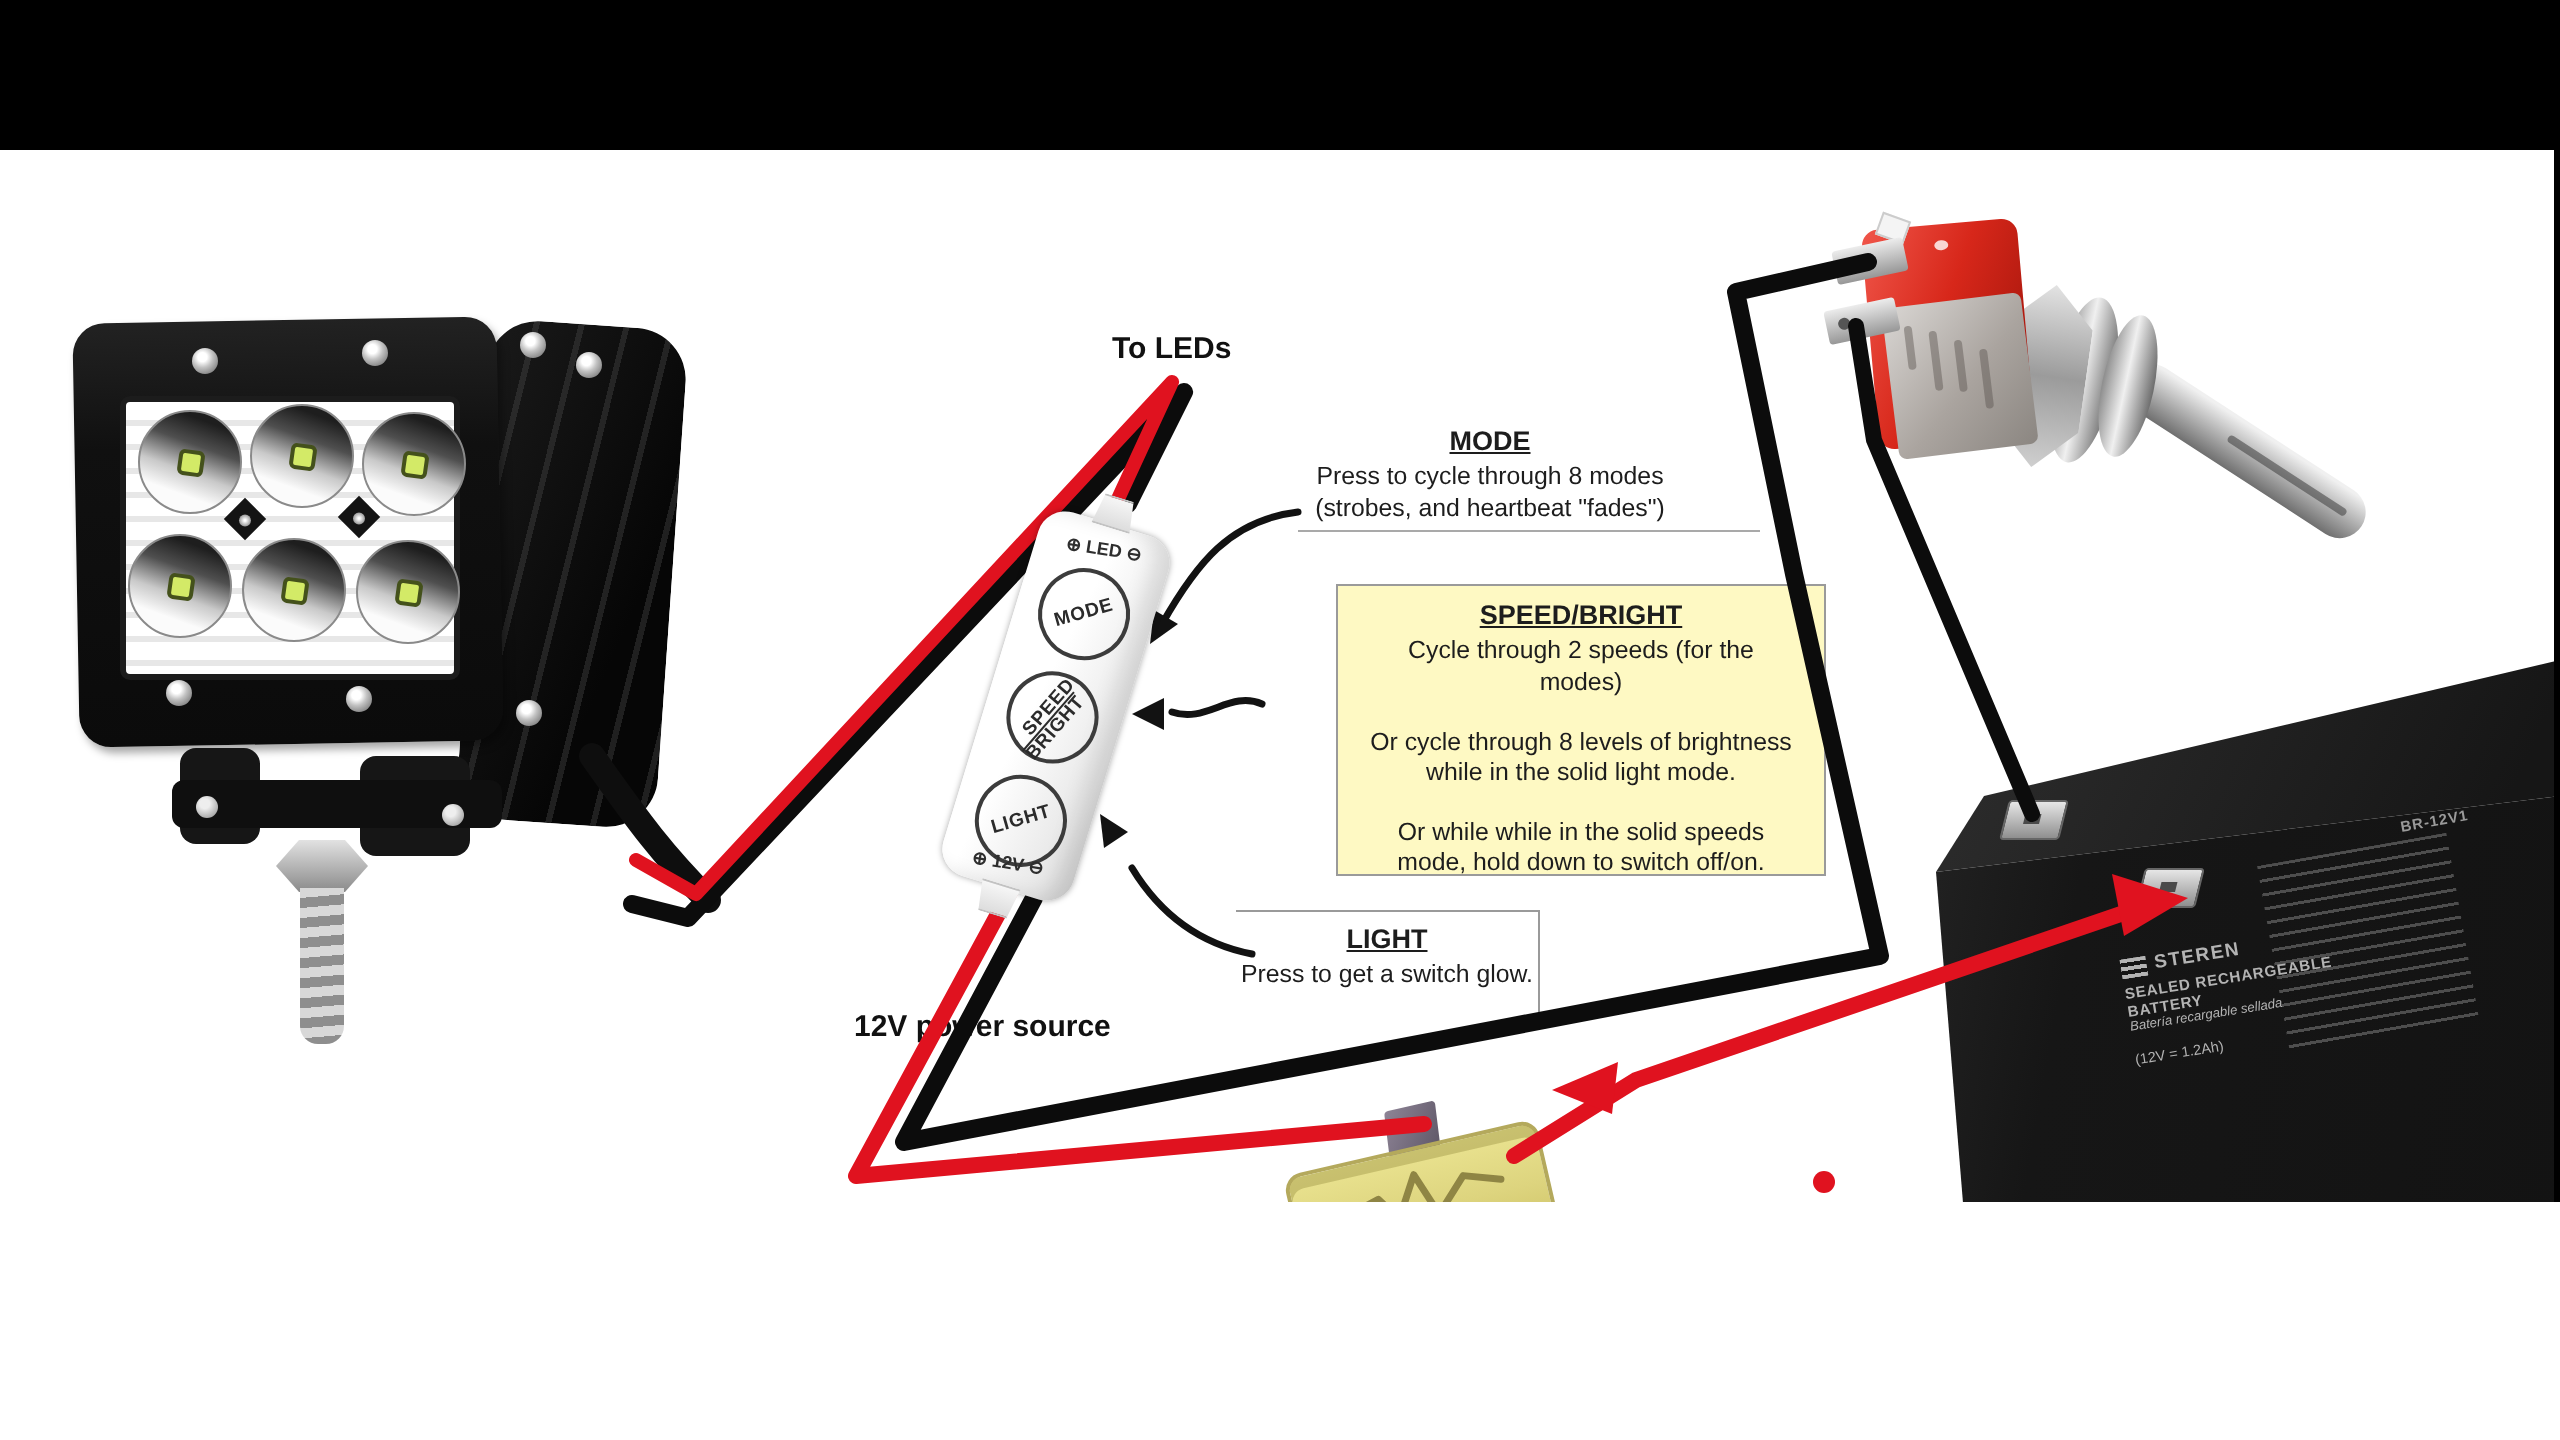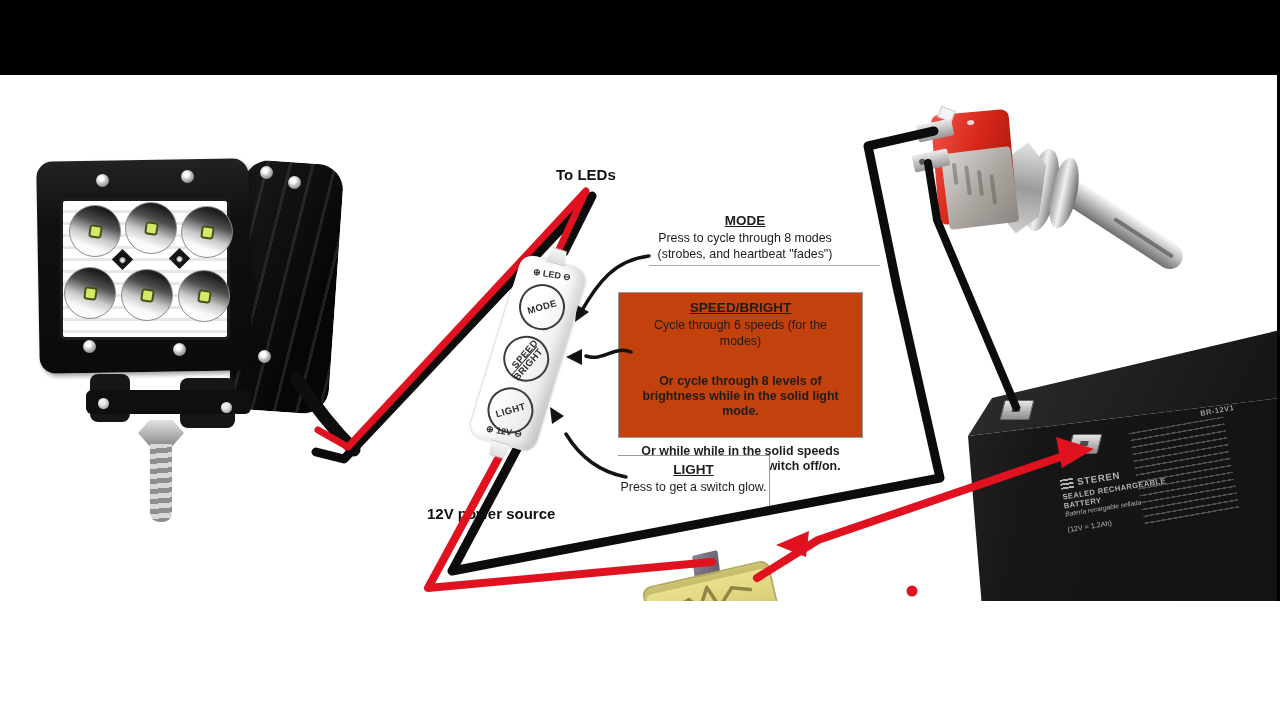--- a/index.html
+++ b/index.html
@@ -13,24 +13,24 @@
   .wires{position:absolute;left:0;top:0;z-index:4;pointer-events:none;}
 
   
   .lbl{position:absolute;z-index:3;color:#111;font-weight:bold;font-size:15px;}
   .lbl.to-leds{left:556px;top:166px;}
   .lbl.power{left:427px;top:505px;}
   .ann{position:absolute;z-index:3;color:#1d1d1d;text-align:center;font-size:12.4px;line-height:1.22;}
   .ann .ttl{font-weight:bold;text-decoration:underline;font-size:13.5px;margin-bottom:2px;}
   .ann.mode{left:630px;top:213px;width:230px;}
   .mode-divider{position:absolute;left:649px;top:265px;width:231px;height:1px;background:#a9a9a9;z-index:3;}
-  .ann.speed{left:618px;top:292px;width:245px;height:146px;border:1px solid #9a9a9a;background:#c2410c;
+  .ann.speed{left:668px;top:292px;width:245px;height:146px;border:1px solid #9a9a9a;background:#fef9c3;
              box-sizing:border-box;padding:7px 16px;}
   .ann.speed p{margin:0 0 0 0;}
-  .ann.speed p + p{margin-top:25px;font-weight:bold;}
+  .ann.speed p + p{margin-top:15px;}
   .ann.light{left:618px;top:455px;width:152px;height:52px;background:#fff;
              border-top:1px solid #9a9a9a;border-right:1px solid #9a9a9a;box-sizing:border-box;padding-top:6px;}
 
   
   .lightbar{position:absolute;left:38px;top:152px;width:320px;height:380px;z-index:2;}
   .lightbar *{position:absolute;}
   .lb-side{left:198px;top:10px;width:100px;height:250px;background:
      repeating-linear-gradient(100deg,rgba(80,80,80,.35) 0 3px,transparent 3px 22px),
      linear-gradient(110deg,#1a1a1a,#060606 70%);border-radius:26px;transform:rotate(4deg);}
   .lb-frame{left:0;top:8px;width:212px;height:212px;background:linear-gradient(180deg,#222 0%,#101010 30%,#0b0b0b 100%);
@@ -178,21 +178,21 @@
 
   <div class="ann mode">
     <div class="ttl">MODE</div>
     <div>Press to cycle through 8 modes</div>
     <div>(strobes, and heartbeat "fades")</div>
   </div>
   <div class="mode-divider"></div>
 
   <div class="ann speed">
     <div class="ttl">SPEED/BRIGHT</div>
-    <p>Cycle through 6 speeds (for the modes)</p>
+    <p>Cycle through 2 speeds (for the modes)</p>
     <p>Or cycle through 8 levels of brightness while in the solid light mode.</p>
     <p>Or while while in the solid speeds mode, hold down to switch off/on.</p>
   </div>
 
   <div class="ann light">
     <div class="ttl">LIGHT</div>
     <div>Press to get a switch glow.</div>
   </div>
 
   <svg class="wires" width="1280" height="720" viewBox="0 0 1280 720">

